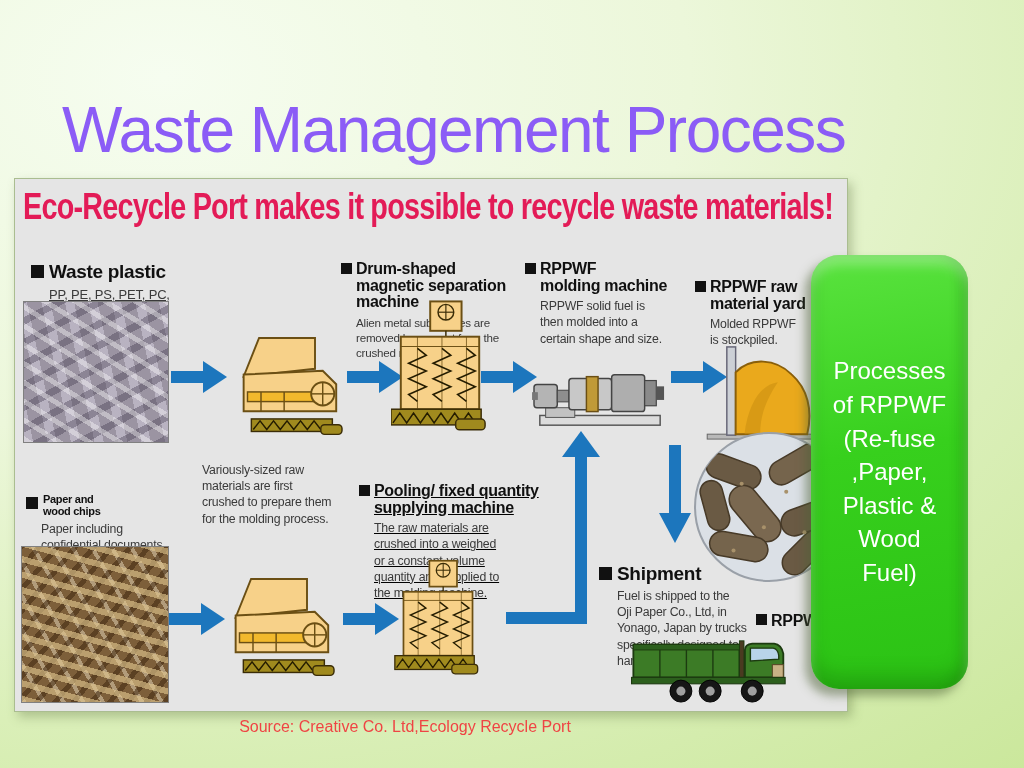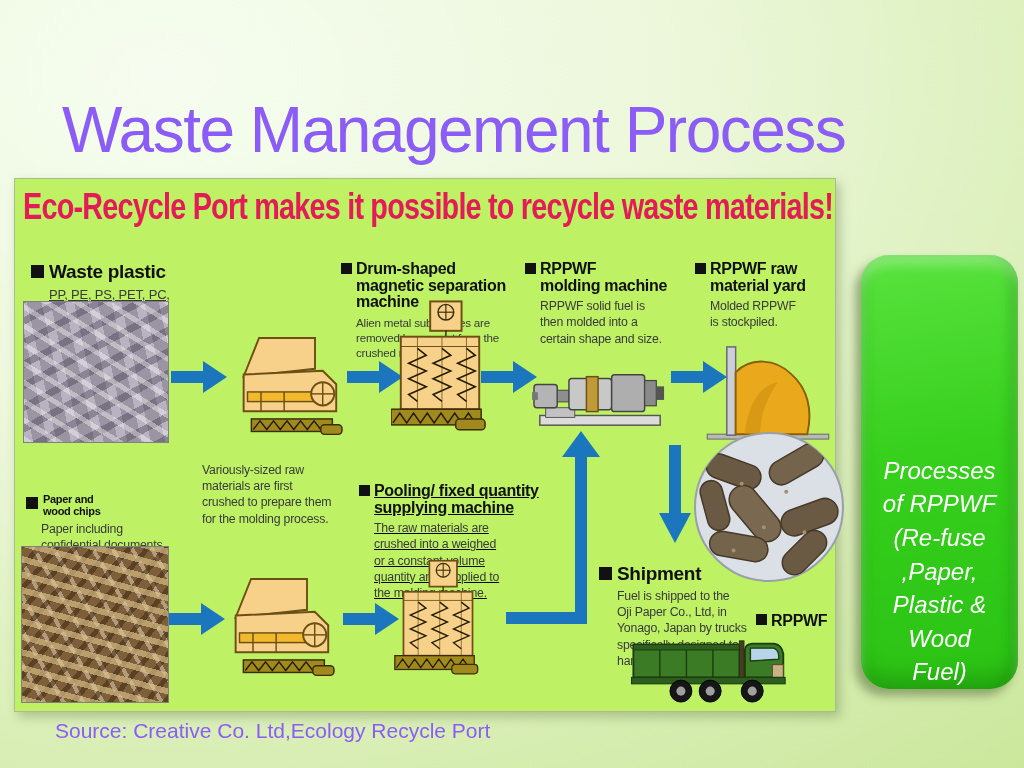--- a/index.html
+++ b/index.html
@@ -10,28 +10,29 @@
   }
   .abs{position:absolute;}
 
   
   .slide-title{
     left:62px;top:54px;width:900px;
     font-size:64px;font-weight:normal;letter-spacing:-1.5px;color:#8b5cf6;margin-top:39px;
   }
   .source{
     left:55px;top:716px;width:700px;
-    font-size:21px;line-height:1.42;color:#8b5cf6;
+    font-size:16px;line-height:1.42;color:#ef4444;text-align:center;
   }
 
   
   .panel{
     left:14px;top:178px;width:820px;height:532px;
-    background:#bef264;border:1px solid #aabd90;
+    background:#e5e5e5;border:1px solid #aabd90;
     box-shadow:4px 5px 10px rgba(90,110,60,0.35);
+    padding-left:12px;
   }
   .headline{
     left:8px;top:7px;width:1012px;
     font-size:36px;font-weight:bold;letter-spacing:-1px;color:#e31b57;
     transform:scaleX(0.80);transform-origin:left top;white-space:nowrap;
   }
 
   
   .step{display:block;}
   .trow{display:flex;align-items:flex-start;margin-top:36px;}
@@ -64,27 +65,27 @@
     left:6px;top:367px;width:146px;height:155px;
     background-color:#7d5f3a;
     background-image:
       repeating-linear-gradient(15deg, rgba(224,198,142,0.62) 0 6px, rgba(224,198,142,0) 6px 15px),
       repeating-linear-gradient(-50deg, rgba(64,40,16,0.55) 0 5px, rgba(64,40,16,0) 5px 14px),
       repeating-linear-gradient(60deg, rgba(242,230,202,0.45) 0 4px, rgba(242,230,202,0) 4px 17px);
   }
 
   
   .callout{
-    left:861px;top:255px;width:157px;height:434px;border-radius:28px;
+    left:811px;top:255px;width:157px;height:434px;border-radius:28px;
     background:linear-gradient(170deg,#5ae33f 0%,#37d01d 45%,#2bc214 100%);
     box-shadow:-6px 7px 10px rgba(80,100,55,0.5),
                inset 0 10px 12px rgba(255,255,255,0.30),
                inset 0 -14px 18px rgba(20,110,5,0.32),
                inset -8px 0 10px rgba(20,110,5,0.18);
-    display:flex;align-items:flex-end;justify-content:center;font-style:italic;
+    display:flex;align-items:center;justify-content:center;
   }
   .callout-text{
     color:#ffffff;font-size:24px;line-height:1.4;text-align:center;white-space:pre-line;
   }
 
   .rppwf-label{left:741px;top:397px;}
   .rppwf-label .ttext{font-size:16px;}
 </style>
 </head>
 <body>
@@ -120,21 +121,21 @@
     <div class="trow">
         <span class="bullet b11"></span>
       <span class="ttext t16">RPPWF
 molding machine</span>
       </div>
     <div class="desc ind15">RPPWF solid fuel is
 then molded into a
 certain shape and size.</div>
   </div>
 
-  <div class="abs step" style="left:680px;top:46px;width:140px;">
+  <div class="abs step" style="left:680px;top:64px;width:140px;">
     <div class="trow">
         <span class="bullet b11"></span>
       <span class="ttext t16">RPPWF raw
 material yard</span>
       </div>
     <div class="desc ind15">Molded RPPWF
 is stockpiled.</div>
   </div>
 
   <div class="abs step" style="left:11px;top:279px;width:165px;">

